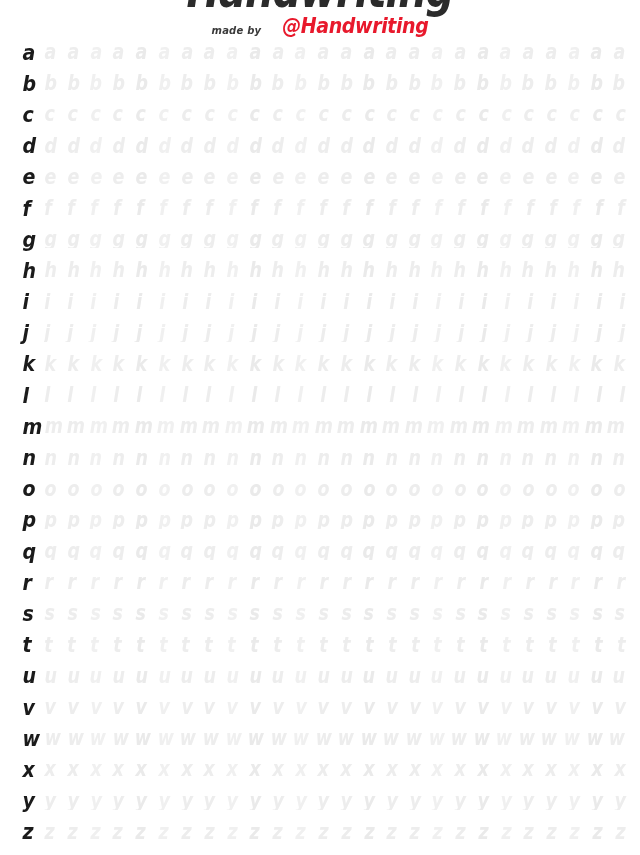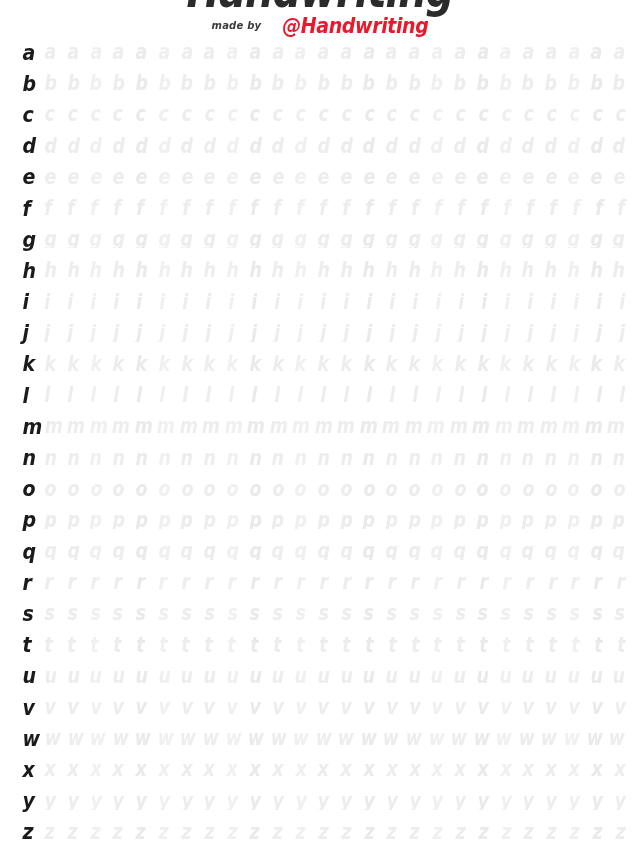--- a/index.html
+++ b/index.html
@@ -41,21 +41,21 @@
     color: #2b2b2b;
     transform: scaleY(1.25);
     white-space: nowrap;
   }
   .header-sub {
     position: absolute;
     top: 14px;
     left: 0;
     right: 0;
     display: flex;
-    align-items: center;
+    align-items: flex-end;
     justify-content: center;
     gap: 21px;
     white-space: nowrap;
   }
   .made-by {
     font-size: 10px;
     font-weight: bold;
     font-style: italic;
     color: #3a3a3a;
     letter-spacing: 0.2px;

